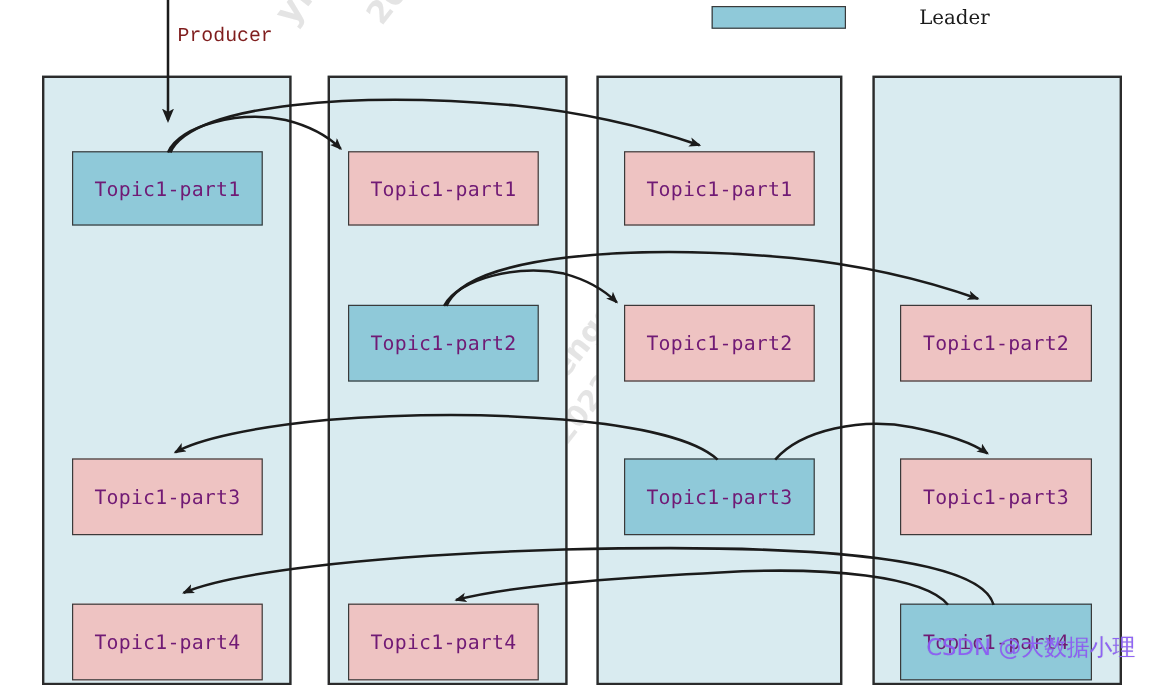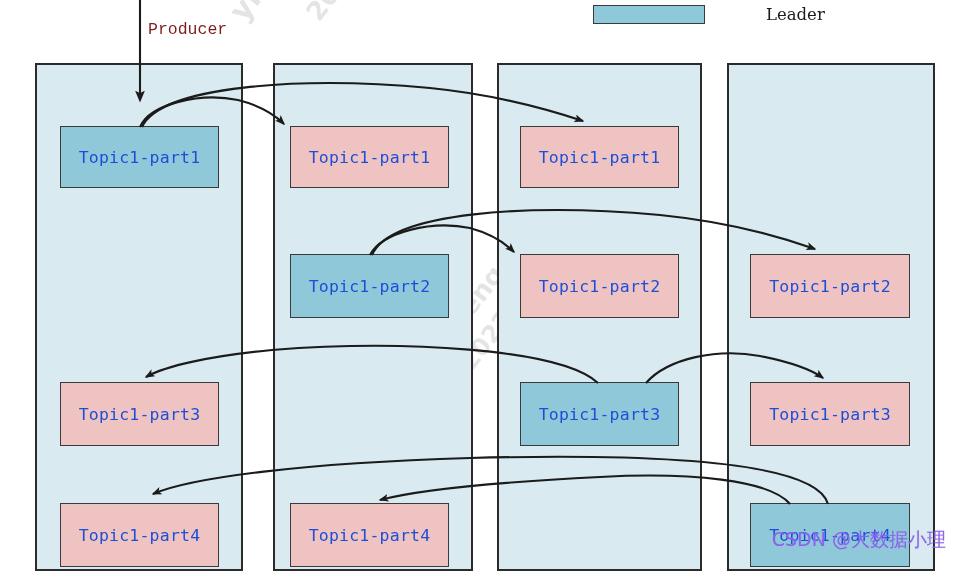--- a/index.html
+++ b/index.html
@@ -7,21 +7,21 @@
        font-family:"DejaVu Sans Mono",monospace;}
 
   #stage{position:absolute;left:0;top:0;width:960px;height:571px;}
 
   
   .broker{position:absolute;background:#d9ebf0;border:2.5px solid #2b2b2b;box-sizing:border-box;}
 
   
   .pbox{position:absolute;box-sizing:border-box;border:1.6px solid #3a3a3a;
         display:flex;align-items:center;justify-content:center;
-        font-size:16.5px;color:#1d4ed8;letter-spacing:.2px;white-space:nowrap;}
+        font-size:16.5px;color:#701a75;letter-spacing:.2px;white-space:nowrap;}
   .pbox.leader{background:#8fc9d9;}
   .pbox.follower{background:#eec3c2;}
 
   
   #arrows{position:absolute;left:0;top:0;width:960px;height:571px;pointer-events:none;}
 
   
   #producer-label{position:absolute;left:148px;top:20px;font-size:16.5px;color:#7f1d1d;
                   font-family:Liberation Mono, monospace;}
 

